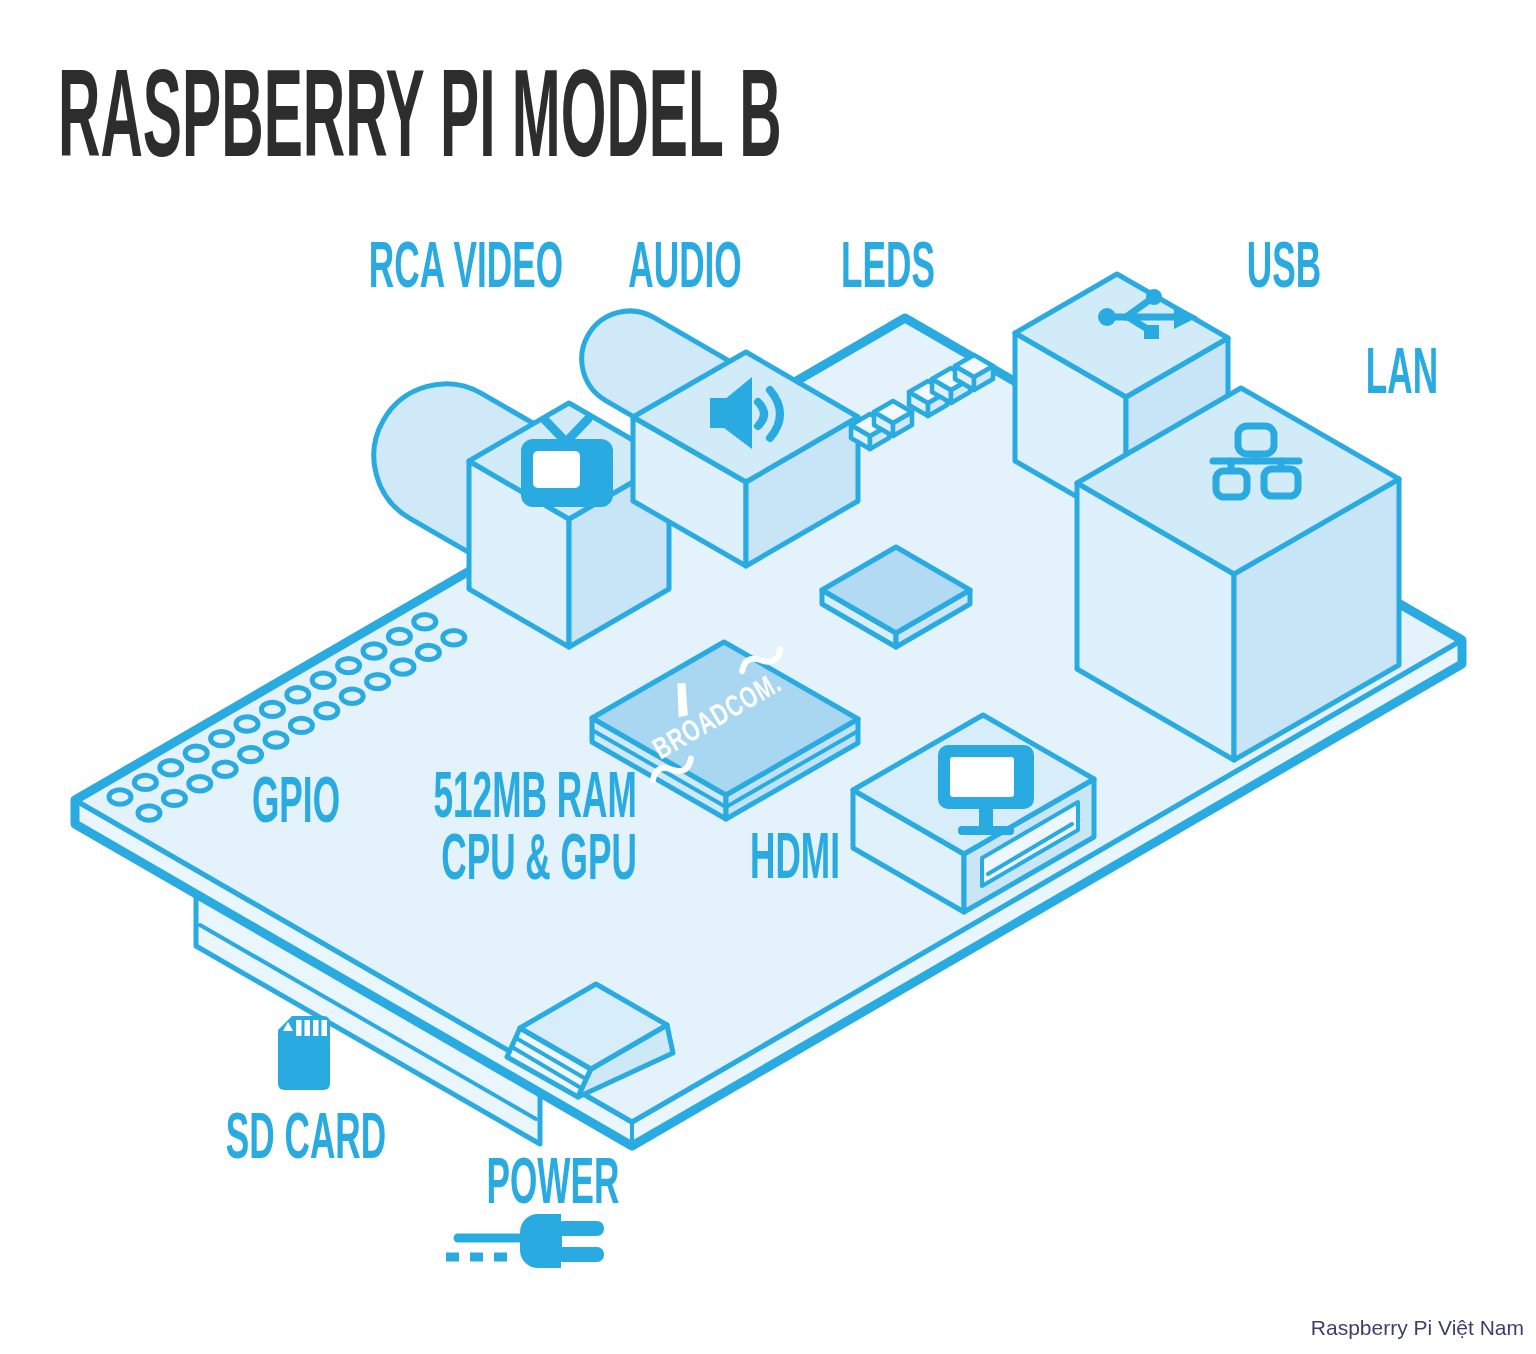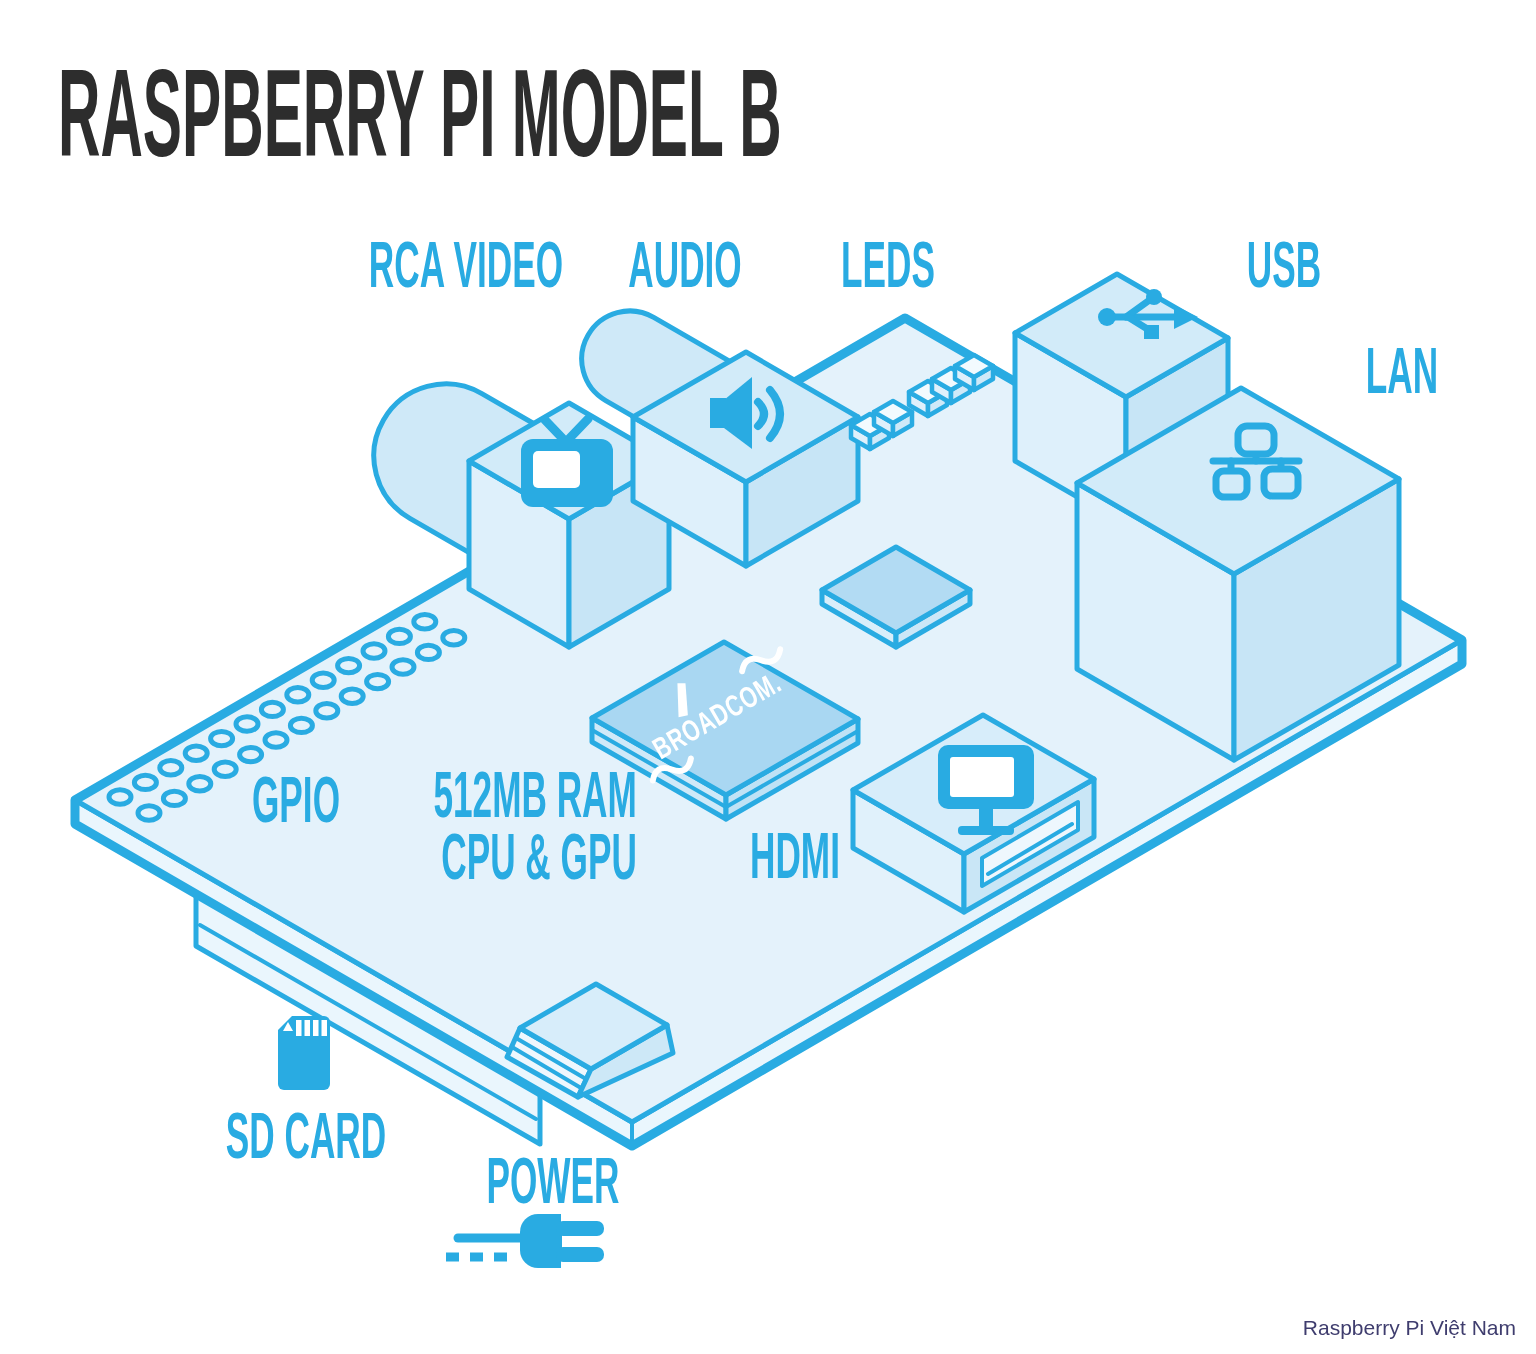--- a/index.html
+++ b/index.html
@@ -20,21 +20,21 @@
     font-size:64px; line-height:64px; white-space:nowrap;
   }
   .lbl.center { transform:translate(-50%,-50%) scaleX(0.55); }
   .memblock {
     position:absolute; right:899px; top:764px;
     color:#29abe2; font-weight:bold; font-size:64px; line-height:62px;
     text-align:right; white-space:nowrap;
     transform:scaleX(0.55); transform-origin:100% 0;
   }
   .footer {
-    position:absolute; right:20px; top:1316px;
+    position:absolute; right:12px; top:1316px;
     font-size:21px; color:#3f3d6e;
   }
 </style>
 </head>
 <body>
 
 <div class="stage">
 
   <svg width="1536" height="1354" viewBox="0 0 1536 1354">
     <defs>

